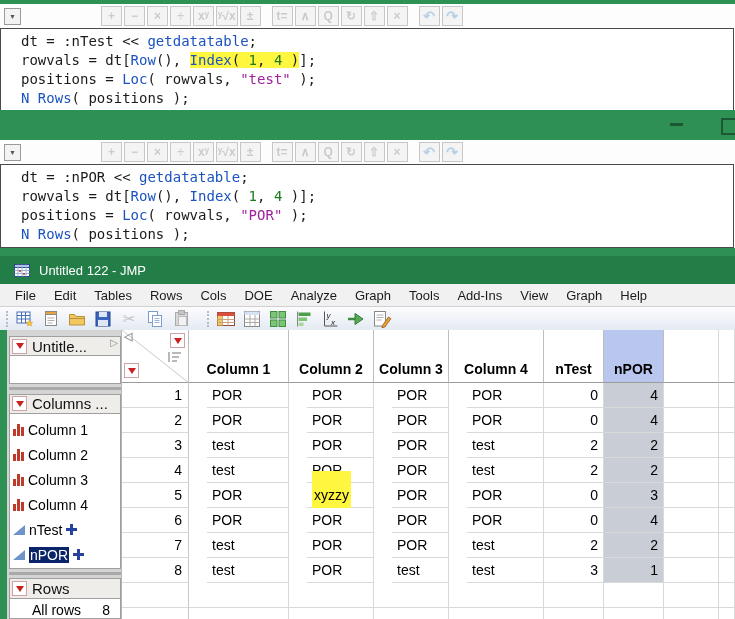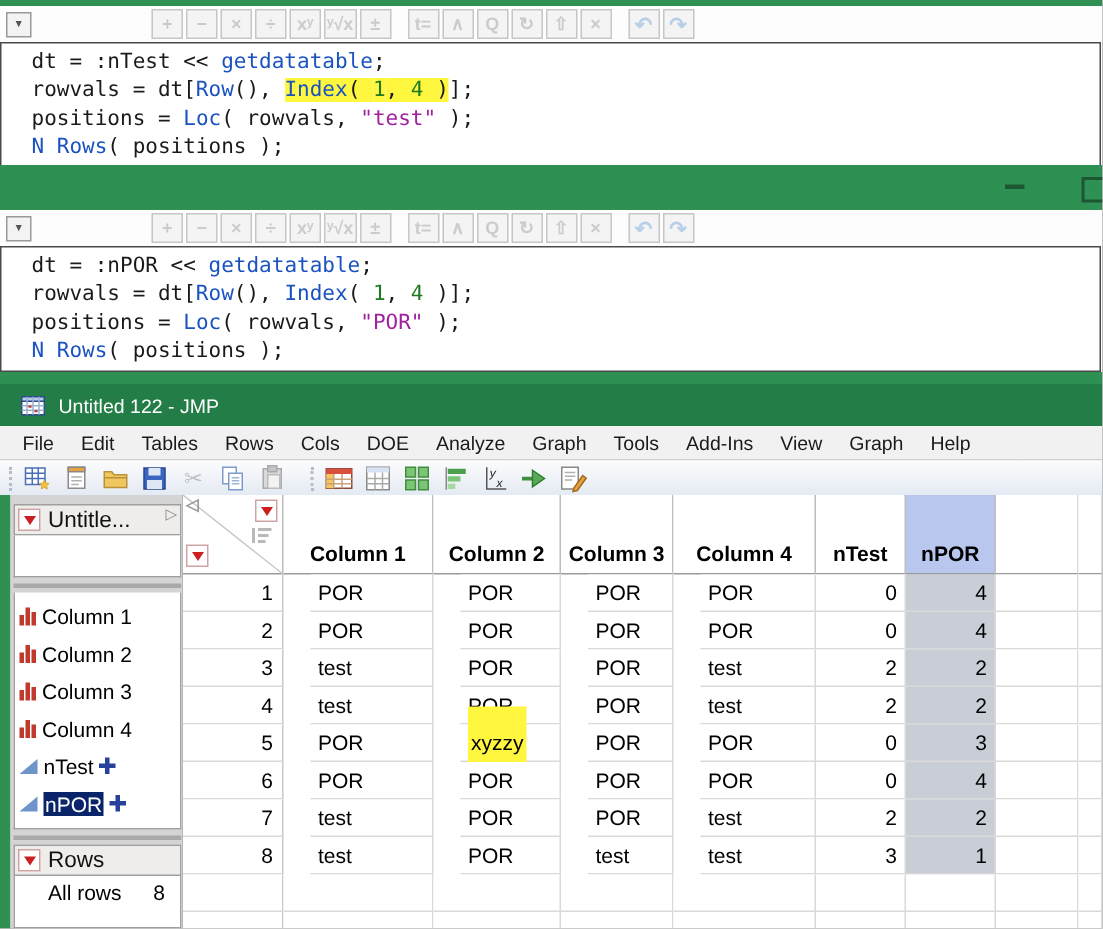--- a/index.html
+++ b/index.html
@@ -315,20 +315,26 @@
         <span class="redbtn">
             <i></i>
           </span>
         <span>Untitle...</span>
         <span class="chev">▷</span>
       </div>
       <div class="panel-body" id="tablepanel-body"></div>
       <div class="splitter">
           <div></div>
         </div>
+      <div class="panel-h">
+        <span class="redbtn">
+            <i></i>
+          </span>
+        <span>Columns ...</span>
+      </div>
       <div class="panel-body" id="colspanel-body">
           <div class="sitem">
             <span class="ic-nom">
               <span style="height:7px"></span>
               <span style="height:12px"></span>
               <span style="height:9px"></span>
             </span>
             <span>Column 1</span>
           </div>
           <div class="sitem">

